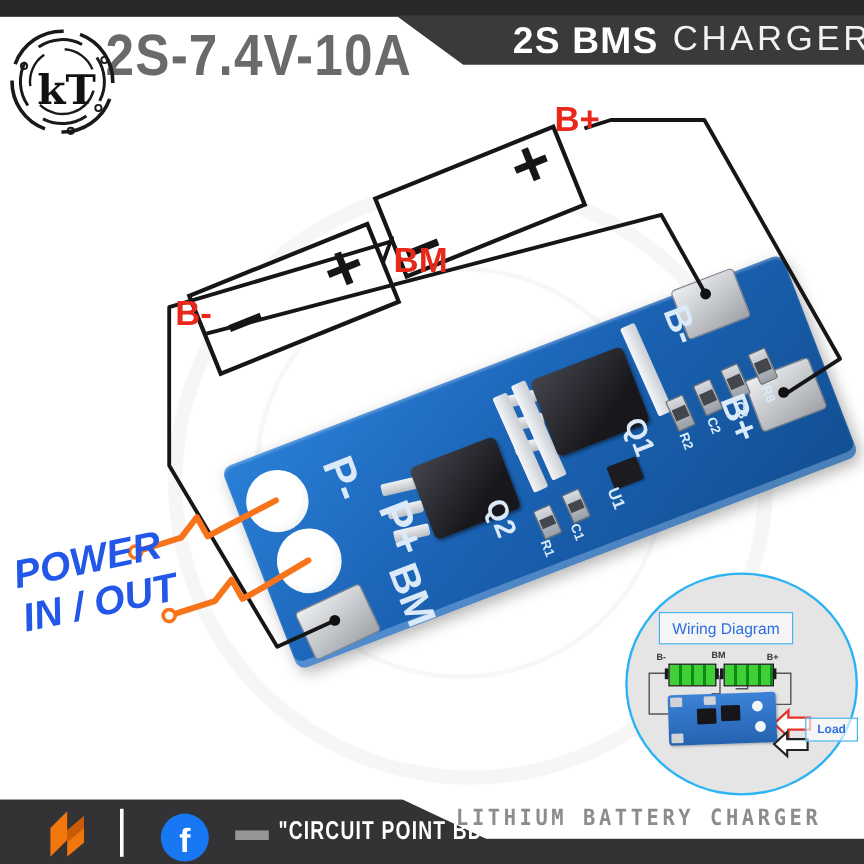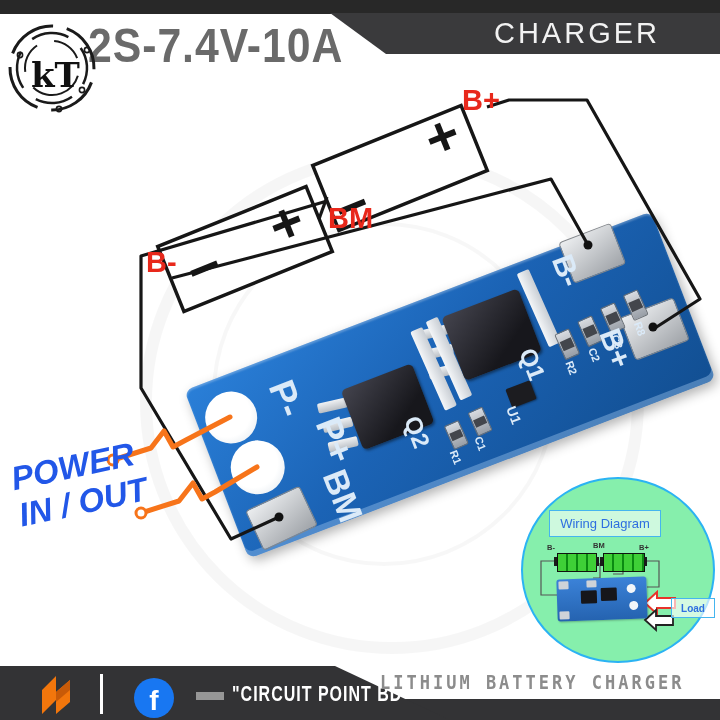--- a/index.html
+++ b/index.html
@@ -37,21 +37,21 @@
   .leg{background:linear-gradient(#f0f2f4,#b9bec4);border-radius:2px;}
   .strip{background:linear-gradient(90deg,#f4f6f8,#c9ced4);border-radius:2px;transform:rotate(-3deg);}
   .smd{width:14px;height:26px;background:linear-gradient(#d8dbe0,#989ea6);border:1px solid #6b7076;
        border-radius:2px;transform:rotate(-3deg);}
   .smd:after{content:"";position:absolute;left:1px;right:1px;top:8px;bottom:8px;background:#43464c;}
   .silk{color:#dbeaf8;font-weight:bold;transform:rotate(90deg);white-space:nowrap;line-height:1;}
   .silk-sm{color:#dbeaf8;font-weight:bold;font-size:11px;transform:rotate(90deg);line-height:1;}
 
   
   #inset{left:521px;top:477px;width:194px;height:186px;border-radius:50%;
-         background:#86efac;border:2.5px solid #2bb3f3;box-sizing:border-box;text-align:right;}
+         background:#e5e5e5;border:2.5px solid #2bb3f3;box-sizing:border-box;text-align:right;}
   #wd-box{left:26px;top:31px;width:110px;height:25px;border:1.5px solid #45b5ef;
           background:rgba(255,255,255,.6);color:#2e6fe0;font-size:13px;display:flex;
           align-items:center;justify-content:center;}
   .ins-bat{border:1px solid #101010;background:repeating-linear-gradient(90deg,#3fcf37 0 8px,#0b8a12 8px 10px);}
   .ins-cap{background:#1a1a1a;width:3px;height:9px;}
   .ins-lbl{font-size:7.5px;color:#333;font-weight:bold;}
   #mini-pcb{left:34px;top:99px;width:90px;height:42px;border-radius:3px;transform:rotate(-2deg);
             background:linear-gradient(#3b82d8,#2563b0);box-shadow:1px 1px 2px rgba(0,0,0,.25);}
   .mini-pad{background:#cfd3d8;border-radius:1px;}
   #load-box{left:148px;top:119px;width:42px;height:18px;border:1.2px solid #45b5ef;
@@ -79,20 +79,21 @@
 <div id="stage">
 
   <div class="abs wm-ring" style="left:140px;top:150px;width:480px;height:480px;border:12px solid rgba(0,0,0,.035);"></div>
   <div class="abs wm-ring" style="left:212px;top:222px;width:336px;height:336px;border:4px solid rgba(0,0,0,.03);"></div>
 
   <div id="top-bar" class="abs"></div>
   <svg class="abs" style="left:0;top:0;" width="720" height="60">
     <polygon points="330,13 720,13 720,54 386,54" fill="#3a3a3c"></polygon>
   </svg>
   <div id="banner-text" class="abs">
+    <span class="b1">2S BMS</span>
     <span class="b2">CHARGER</span>
   </div>
   <div id="title" class="abs">2S-7.4V-10A</div>
 
   <svg class="abs" style="left:4px;top:20px;" width="96" height="96" viewBox="0 0 96 96">
     <g fill="none" stroke="#1a1a1a">
       <circle cx="48" cy="48" r="42" stroke-width="3" stroke-dasharray="52 14" transform="rotate(20 48 48)"></circle>
       <circle cx="48" cy="48" r="35" stroke-width="2.5" stroke-dasharray="38 17" transform="rotate(-35 48 48)"></circle>
       <circle cx="48" cy="48" r="27" stroke-width="2" stroke-dasharray="30 18" transform="rotate(70 48 48)"></circle>
       <circle cx="83" cy="30" r="2.6" stroke-width="1.6"></circle>

